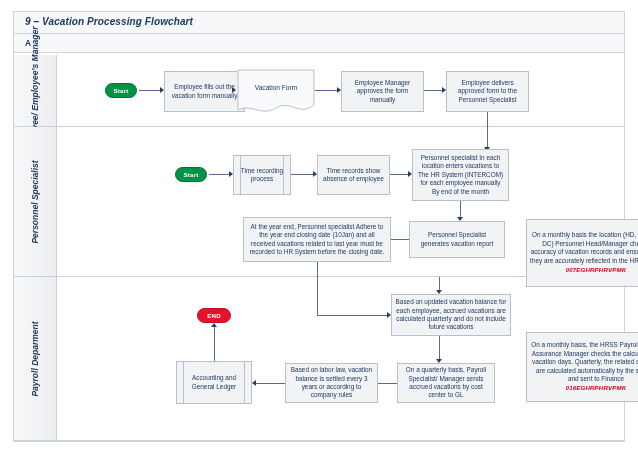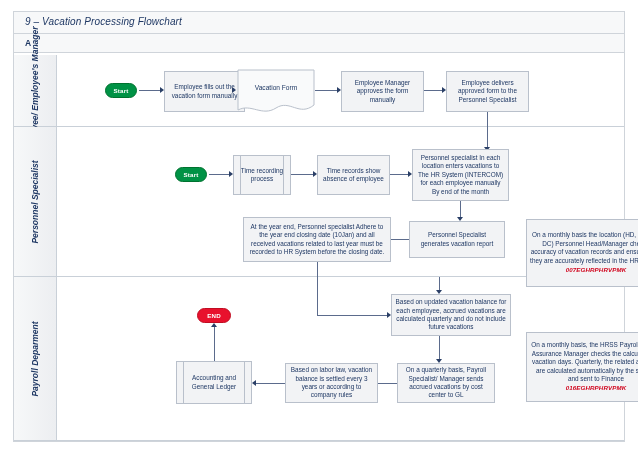--- a/index.html
+++ b/index.html
@@ -8,21 +8,21 @@
 
   #page{position:relative;width:638px;height:451px;background:#ffffff;}
 
   
   .doc-frame{position:absolute;left:13px;top:11px;width:612px;height:431px;
              border:1px solid #cfd4da;background:#ffffff;box-sizing:border-box;}
 
   
   .title-bar{position:absolute;left:14px;top:12px;width:610px;height:22px;
              background:#f7f8f9;border-bottom:1px solid #cfd4da;box-sizing:border-box;}
-  .title-bar .t{position:absolute;left:11px;top:4px;font-size:10px;font-weight:normal;
+  .title-bar .t{position:absolute;left:11px;top:4px;font-size:10px;font-weight:bold;
                 font-style:italic;color:#1f3864;letter-spacing:.1px;white-space:nowrap;}
 
   
   .sub-bar{position:absolute;left:14px;top:34px;width:610px;height:19px;
            background:#f7f8f9;border-bottom:1px solid #cfd4da;box-sizing:border-box;}
   .sub-bar .t{position:absolute;left:11px;top:4px;font-size:8.5px;font-weight:bold;
               color:#1f3864;}
 
   
   .lanes{position:absolute;left:14px;top:55px;width:610px;height:386px;}

